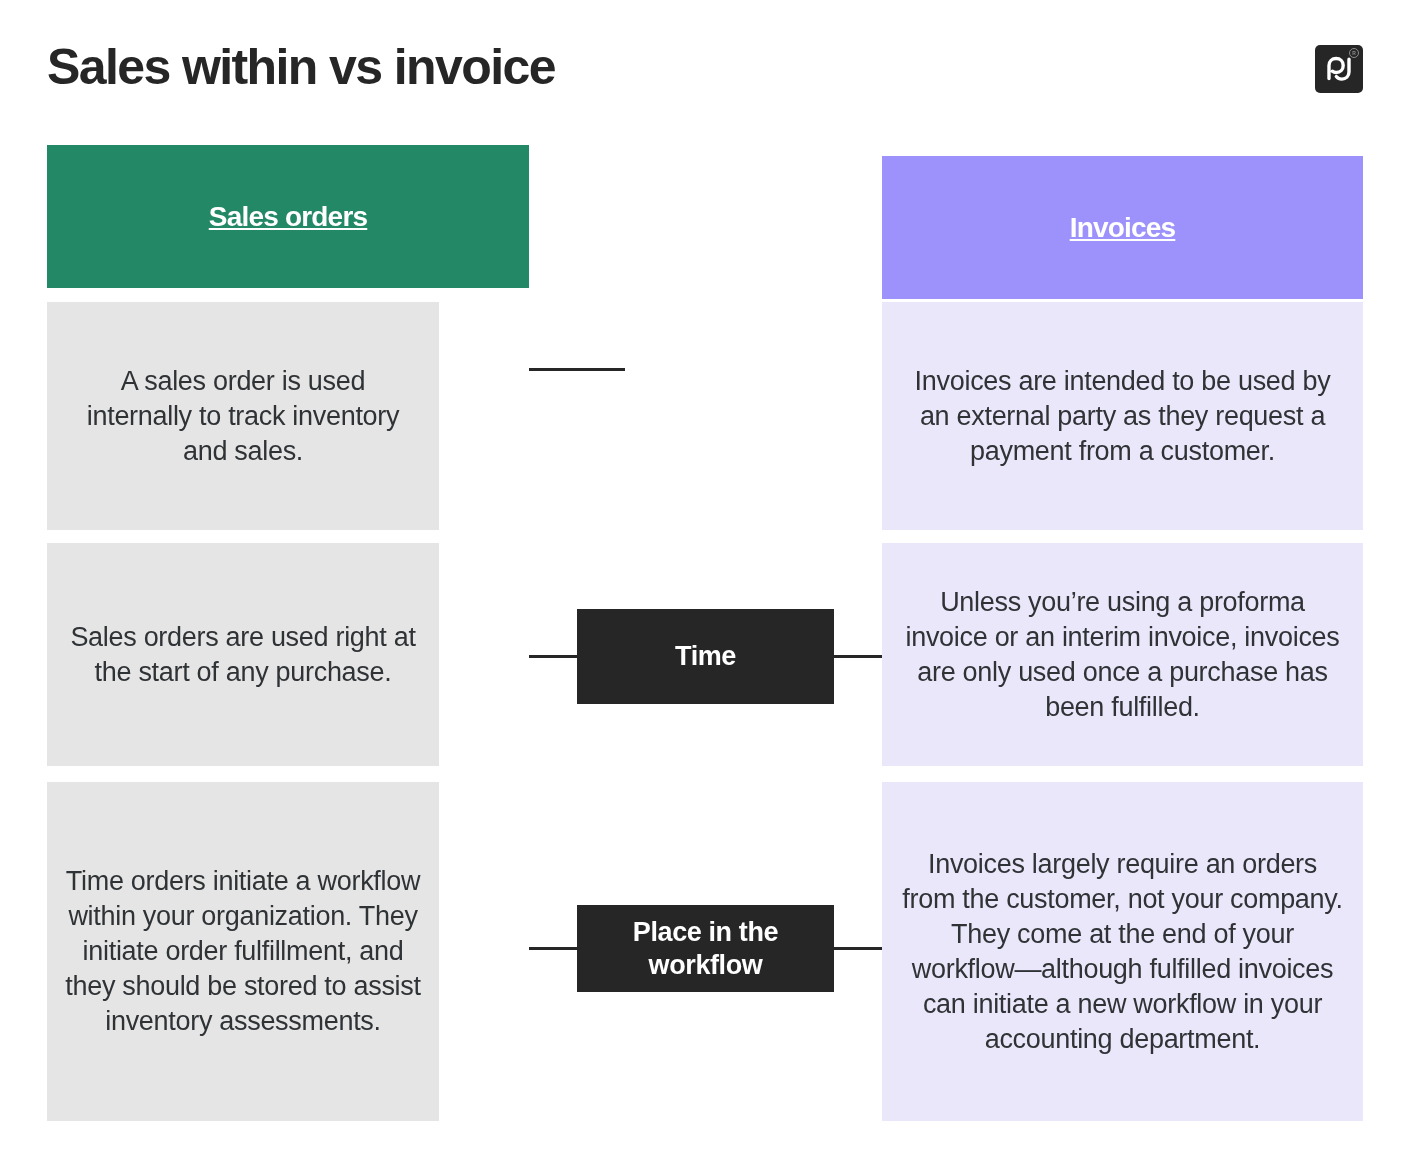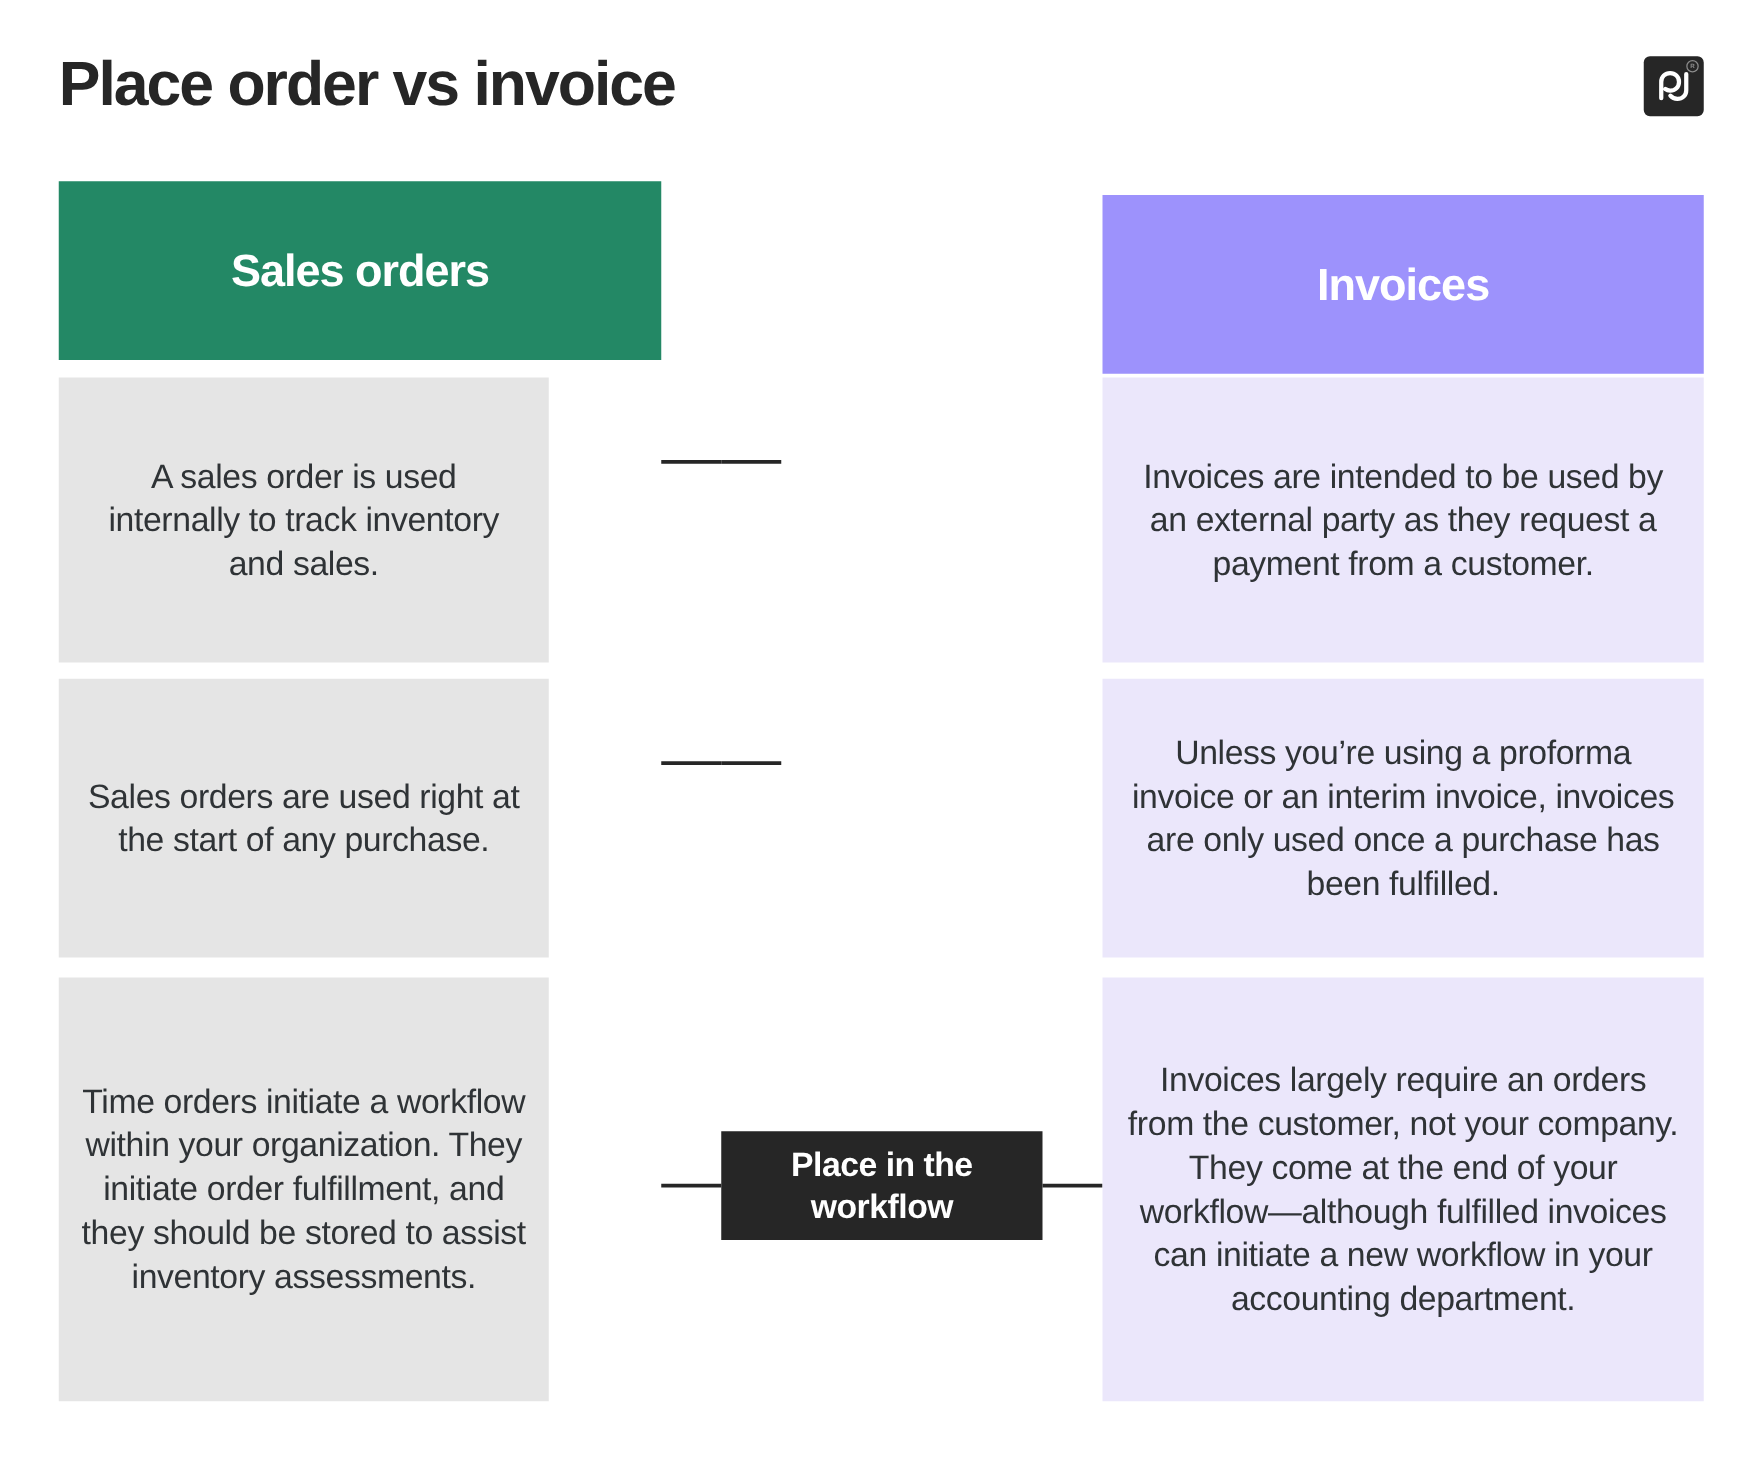--- a/index.html
+++ b/index.html
@@ -73,24 +73,25 @@
   }
 
   .col-head {
     position: absolute;
     height: 143px;
     display: flex;
     align-items: center;
     justify-content: center;
   }
   .col-head .col-head-label {
-    font-size: 36px;
+    font-size: 28px;
     font-weight: 700;
     letter-spacing: -0.8px;
     color: #ffffff;
+    text-decoration: underline;
   }
   .col-head.left  { left: 47px;  width: 482px; background: #238865; }
   .col-head.right { left: 882px; width: 481px; background: #9D92FC; margin-top: 11px; }
 
   .cell {
     position: absolute;
     display: flex;
     align-items: center;
     justify-content: center;
     text-align: center;
@@ -143,21 +144,21 @@
   }
   .connector.c1 { top: 223px; }
   .connector.c2 { top: 464px; }
   .connector.c3 { top: 760px; }
   .connector.c3 .badge { height: 87px; }
 </style>
 </head>
 <body>
 
 <div class="page-header">
-  <div class="page-title">Place order vs invoice</div>
+  <div class="page-title">Sales within vs invoice</div>
 
   <div class="brand-logo">
     <svg class="pd-mark" viewBox="0 0 48 48">
       <path d="M14 33.5 L14 20.5 C14 16.4 17.1 13.5 21.1 13.5 C25.1 13.5 28.2 16.4 28.2 20.5 C28.2 24.6 25.1 27.5 21.1 27.5 C19.6 27.5 18.3 27.0 17.3 26.2" fill="none" stroke="#ffffff" stroke-width="3.4" stroke-linecap="round"></path>
       <path d="M34 14.2 L34 27.1 C34 31.2 30.9 34.1 26.9 34.1 C24.6 34.1 22.6 33.1 21.3 31.5" fill="none" stroke="#ffffff" stroke-width="3.4" stroke-linecap="round"></path>
     </svg>
     <div class="tm">R</div>
   </div>
 </div>
 
@@ -182,20 +183,23 @@
       <span class="cell-text">Invoices are intended to be used by an external party as they request a payment from a customer.</span>
     </div>
   </div>
 
   <div class="row2">
     <div class="cell left">
       <span class="cell-text">Sales orders are used right at the start of any purchase.</span>
     </div>
     <div class="connector c2">
       <span class="line"></span>
+      <span class="badge">
+        <span class="badge-label">Time</span>
+      </span>
       <span class="line"></span>
     </div>
     <div class="cell right">
       <span class="cell-text">Unless you’re using a proforma invoice or an interim invoice, invoices are only used once a purchase has been fulfilled.</span>
     </div>
   </div>
 
   <div class="row3">
     <div class="cell left">
       <span class="cell-text">Time orders initiate a workflow within your organization. They initiate order fulfillment, and they should be stored to assist inventory assessments.</span>

